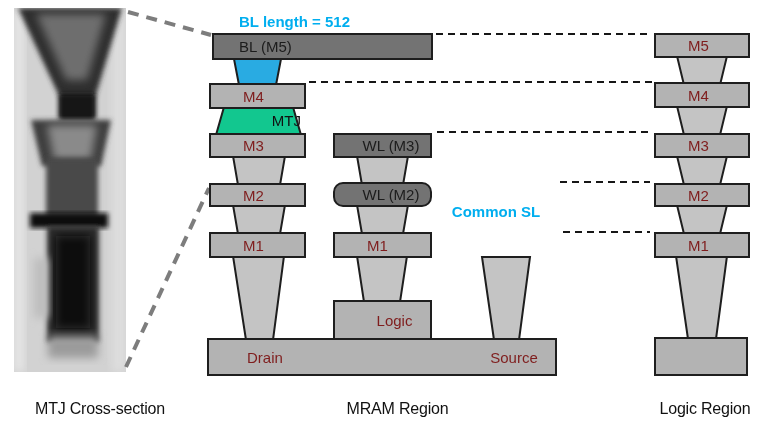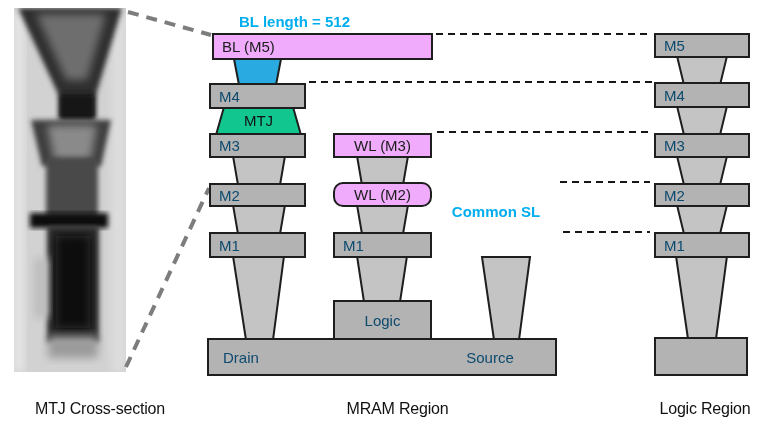--- a/index.html
+++ b/index.html
@@ -7,36 +7,36 @@
     position:relative;width:768px;height:434px;background:#ffffff;overflow:hidden;
     font-family:"Liberation Sans","DejaVu Sans",sans-serif;
   }
   .abs{position:absolute;}
   svg.overlay{position:absolute;left:0;top:0;pointer-events:none;}
   .box{
     position:absolute;box-sizing:border-box;border:2px solid #1e1e1e;
     font-size:15px;line-height:1;display:flex;align-items:center;
   }
   .box.gray{background:#b3b3b3;}
-  .box.blue{background:#f0abfc;}
+  .box.blue{background:#737373;padding-left:17px;}
   .box .lbl{white-space:nowrap;}
-  .graylbl{color:#0c4a6e;}
+  .graylbl{color:#7f1d1d;margin-left:24px;}
   .blklbl{color:#1c1c1c;}
   .pad{padding-left:8px;}
   .ctr{justify-content:center;}
   .cyan-note{
     position:absolute;color:#00AEEF;font-weight:700;font-size:15px;text-align:center;
     white-space:nowrap;
   }
   .caption{
     position:absolute;color:#111;font-size:16px;font-weight:400;white-space:nowrap;
     letter-spacing:-0.2px;
   }
   .mtj-label{
-    position:absolute;color:#111;font-size:15px;text-align:center;white-space:nowrap;
+    position:absolute;color:#111;font-size:15px;text-align:right;white-space:nowrap;
   }
   .src-span{position:absolute;top:10px;}
 </style>
 </head>
 <body>
 
 <div id="stage">
 
   <svg class="abs" style="left:14px;top:8px;" width="112" height="364" viewBox="0 0 112 364">
     <defs>

